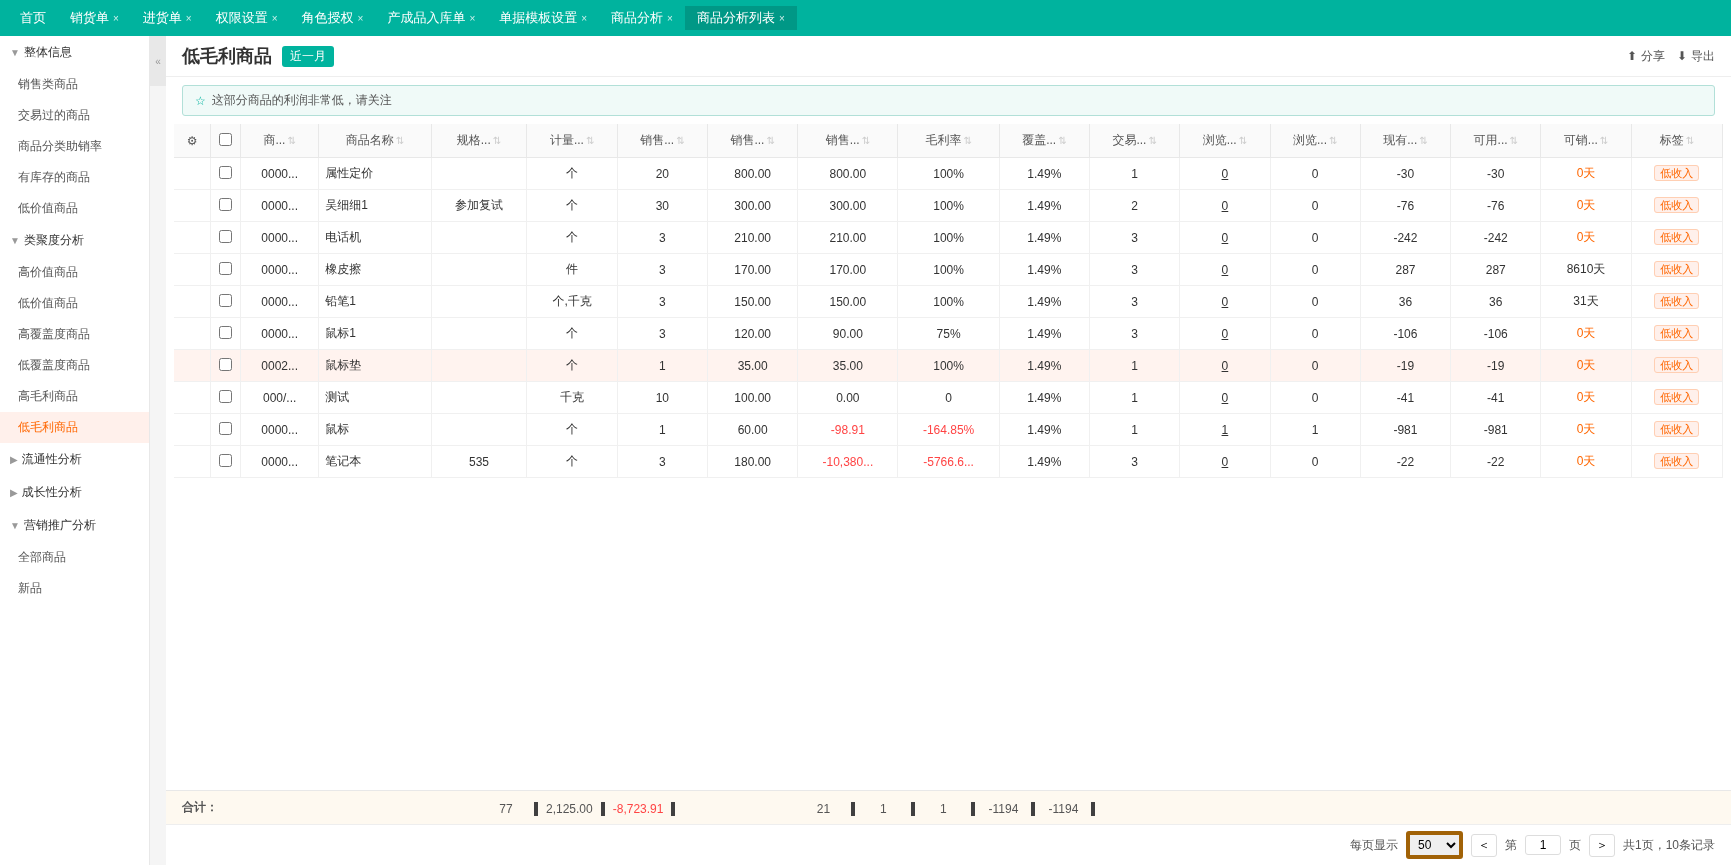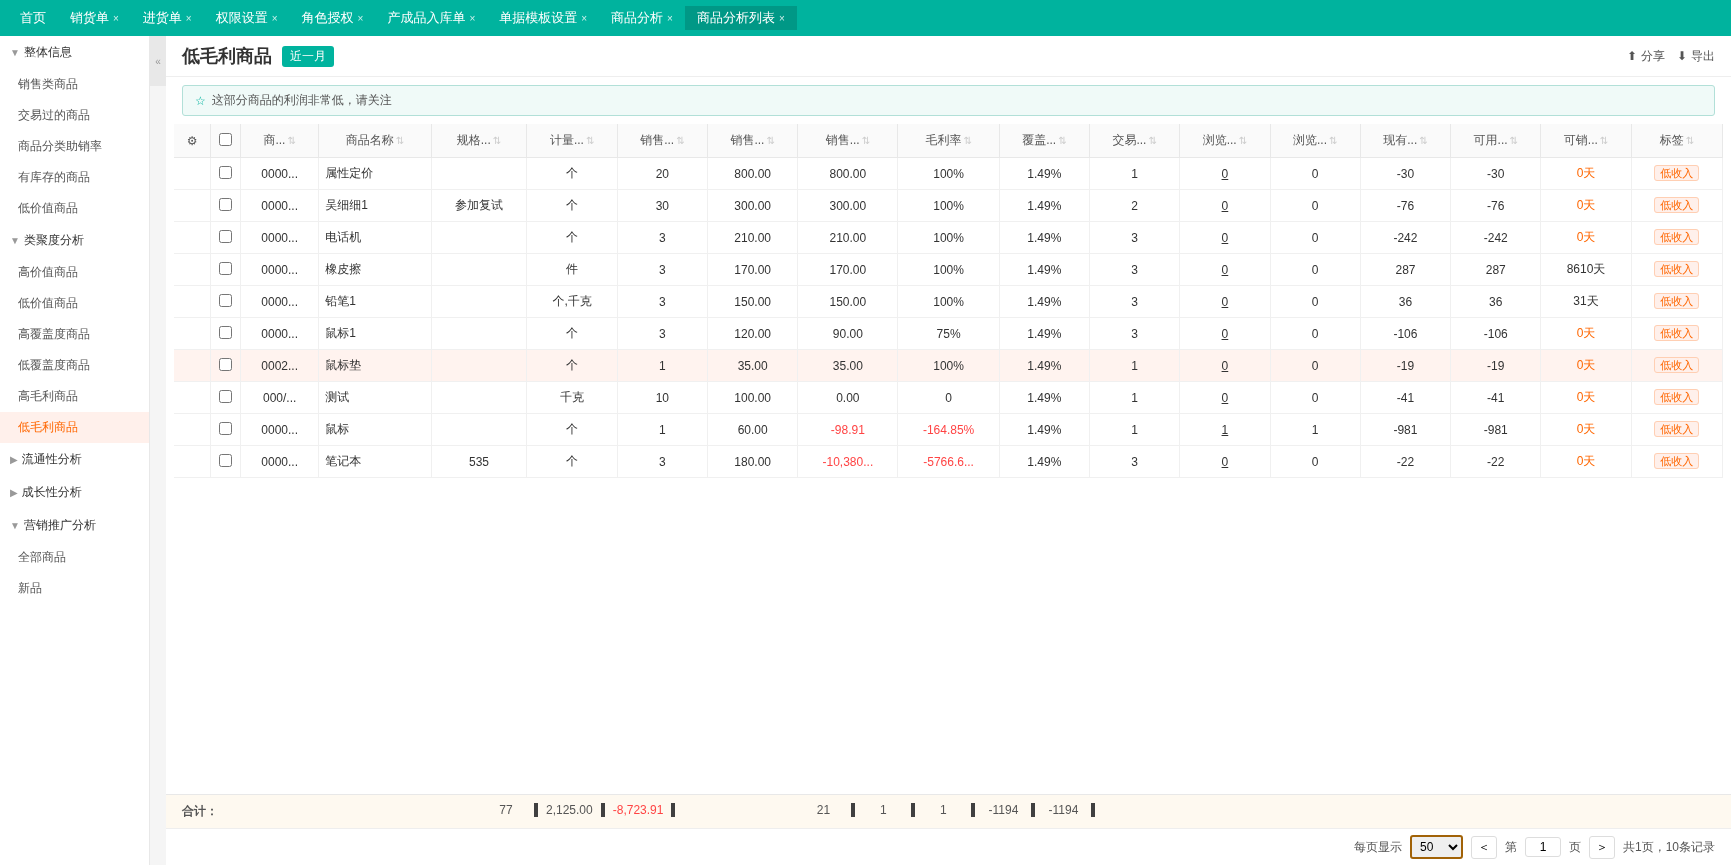--- a/index.html
+++ b/index.html
@@ -199,21 +199,21 @@
     }
     .red-text { color: #ff4444; }
     .orange-text { color: #ff6600; }
 
     
     .table-footer {
       background: #fef9f0;
       border-top: 1px solid #e8e8e8;
       padding: 8px 16px;
       display: flex;
-      align-items: flex-start;
+      align-items: flex-end;
       font-size: 12px;
       color: #555;
     }
     .footer-label { margin-right: 20px; font-weight: bold; }
     .footer-cells {
       display: flex;
       align-items: center;
       gap: 0;
     }
     .footer-cell {
@@ -229,21 +229,21 @@
       align-items: center;
       justify-content: flex-end;
       padding: 6px 16px;
       border-top: 1px solid #eee;
       background: #fff;
       gap: 8px;
       font-size: 12px;
       color: #555;
     }
     .page-size-select {
-      border: 2px solid #a16207;
+      border: 4px solid #a16207;
       border-radius: 3px;
       padding: 2px 4px;
       font-size: 12px;
       outline: none;
     }
     .pagination-btn {
       border: 1px solid #ddd;
       background: #fff;
       border-radius: 3px;
       padding: 2px 6px;

